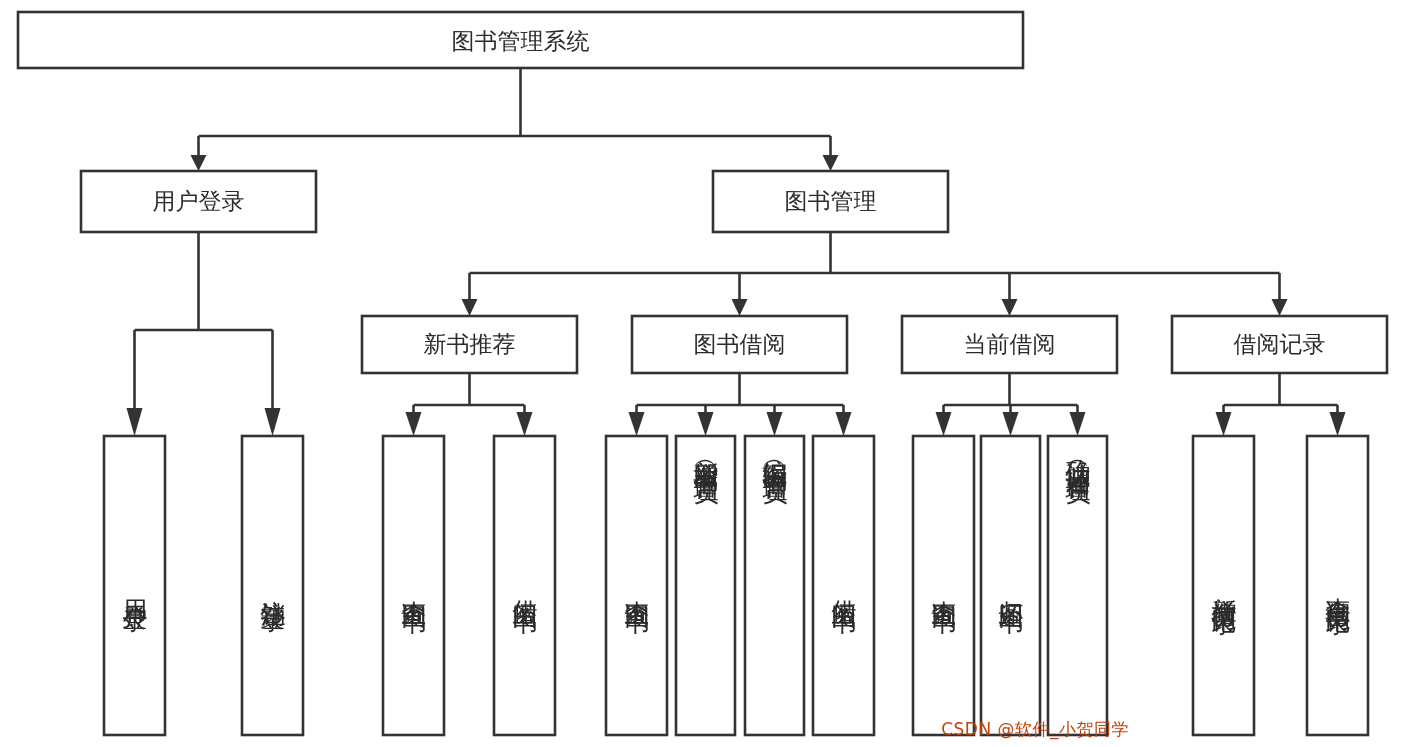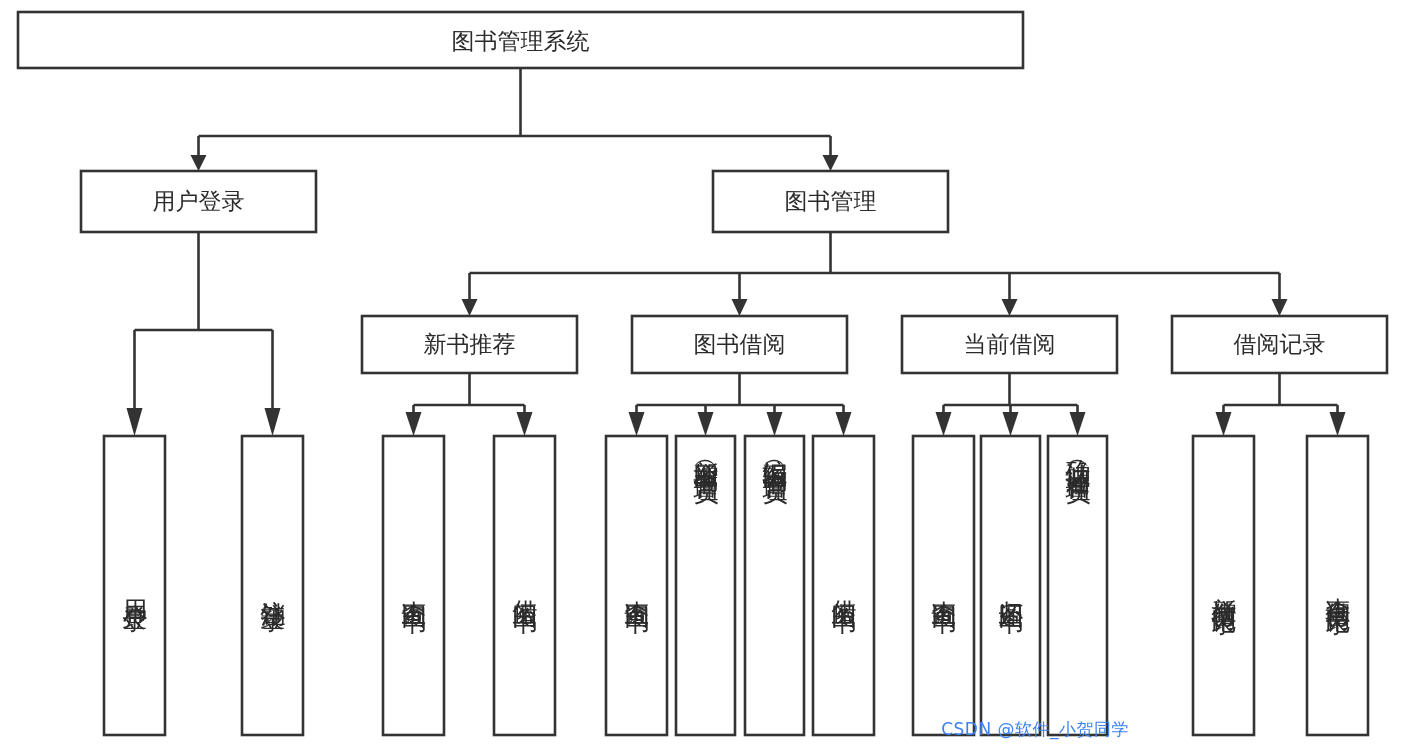--- a/index.html
+++ b/index.html
@@ -65,21 +65,21 @@
     color: #2b2b2b;
     white-space: nowrap;
     text-align: center;
   }
   .watermark {
     position: absolute;
     right: 14px;
     bottom: 6px;
     font-family: "DejaVu Sans", "Liberation Sans", sans-serif;
     font-size: 17px;
-    color: #3b82f6;
+    color: #c2410c;
     letter-spacing: 0.5px;
     white-space: nowrap;
   }
 </style>
 </head>
 <body>
 
 <div id="diagram-root">
 
   <svg class="diagram-svg" viewBox="0 0 1405 747">

